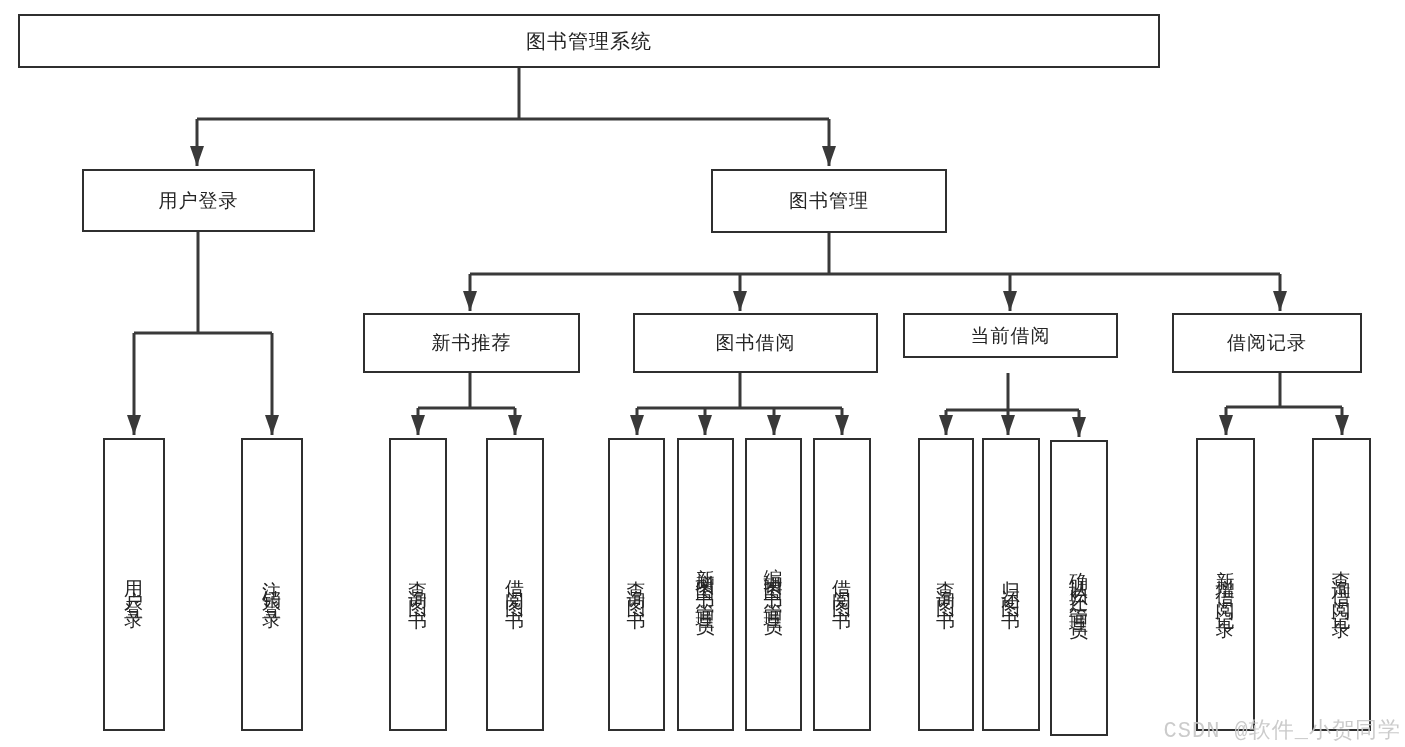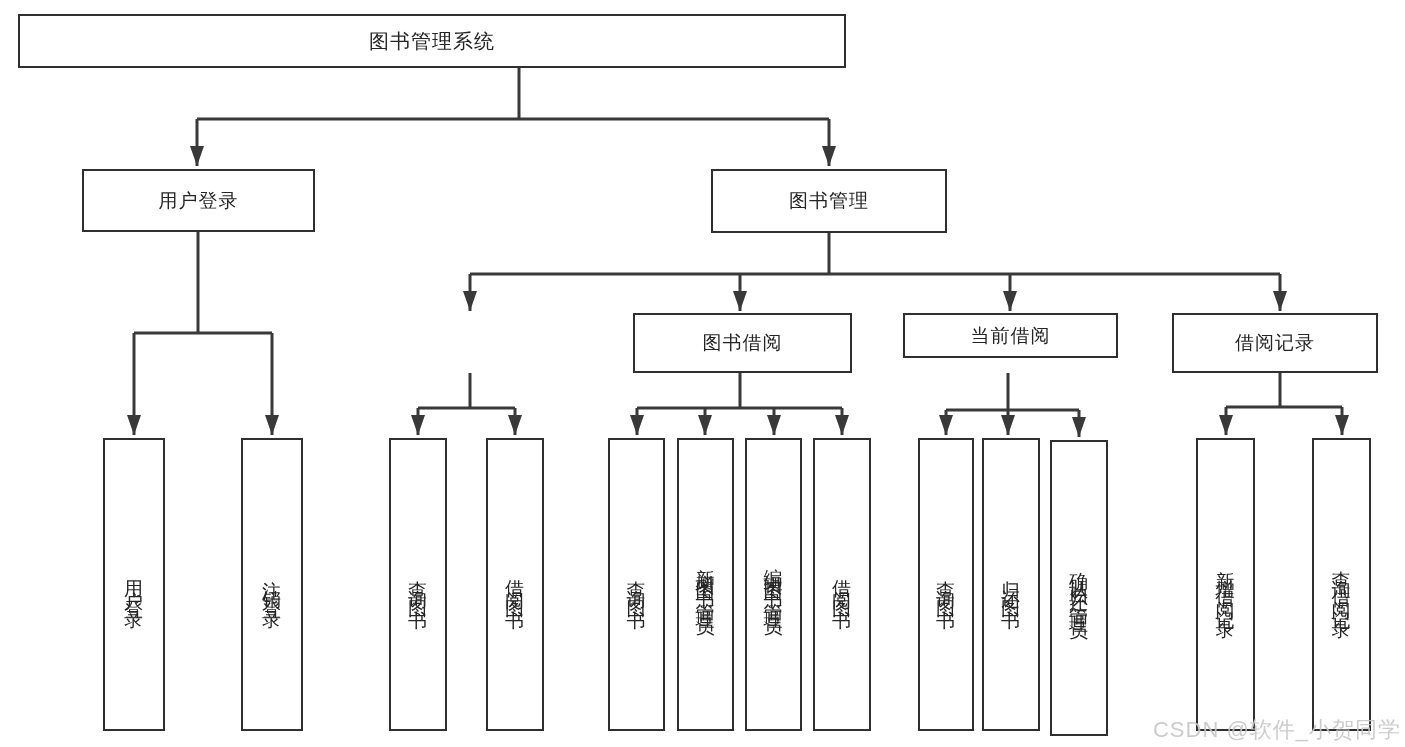--- a/index.html
+++ b/index.html
@@ -28,20 +28,21 @@
   .vtext{
     writing-mode:vertical-rl;text-orientation:mixed;
     font-size:19px;line-height:1;letter-spacing:10px;
     white-space:nowrap;color:var(--text);
   }
   .vbox.tight .vtext{letter-spacing:7px;}
   .watermark{
     position:absolute;right:4px;bottom:2px;z-index:3;
     font-size:22px;color:var(--watermark);opacity:.9;letter-spacing:1px;
     pointer-events:none;
+    font-family:Liberation Mono, monospace;
   }
 </style>
 </head>
 <body>
 
 <div class="canvas">
 
   <svg class="connectors" width="1405" height="747" viewBox="0 0 1405 747">
     <defs>
       <marker id="arrow" markerUnits="userSpaceOnUse" markerWidth="20" markerHeight="14" refX="20" refY="7" orient="auto" viewBox="0 0 20 14">
@@ -97,28 +98,29 @@
     </g>
 
     <g>
       <line class="c" x1="1280" y1="373" x2="1280" y2="407"></line>
       <line class="c" x1="1226" y1="407" x2="1342" y2="407"></line>
       <line class="c" x1="1226" y1="407" x2="1226" y2="435" marker-end="url(#arrow)"></line>
       <line class="c" x1="1342" y1="407" x2="1342" y2="435" marker-end="url(#arrow)"></line>
     </g>
   </svg>
 
-  <div class="hbox root" style="left:18px;top:14px;width:828px;height:54px">图书管理系统</div>
+  <div class="hbox root" style="left:18px;top:14px;width:1142px;height:54px">图书管理系统</div>
 
   <div class="hbox" style="left:82px;top:169px;width:233px;height:63px">用户登录</div>
   <div class="hbox" style="left:711px;top:169px;width:236px;height:64px">图书管理</div>
 
-  <div class="hbox" style="left:633px;top:313px;width:219px;height:60px">图书借阅</div>
+  <div class="hbox" style="left:363px;top:313px;width:217px;height:60px">新书推荐</div>
+  <div class="hbox" style="left:633px;top:313px;width:245px;height:60px">图书借阅</div>
   <div class="hbox" style="left:903px;top:313px;width:215px;height:45px">当前借阅</div>
-  <div class="hbox" style="left:1172px;top:313px;width:206px;height:60px">借阅记录</div>
+  <div class="hbox" style="left:1172px;top:313px;width:190px;height:60px">借阅记录</div>
 
   <div class="vbox" style="left:103px;top:438px;width:62px;height:293px">
     <span class="vtext">用户登录</span>
   </div>
   <div class="vbox" style="left:241px;top:438px;width:62px;height:293px">
     <span class="vtext">注销登录</span>
   </div>
 
   <div class="vbox" style="left:389px;top:438px;width:58px;height:293px">
     <span class="vtext">查询图书</span>

